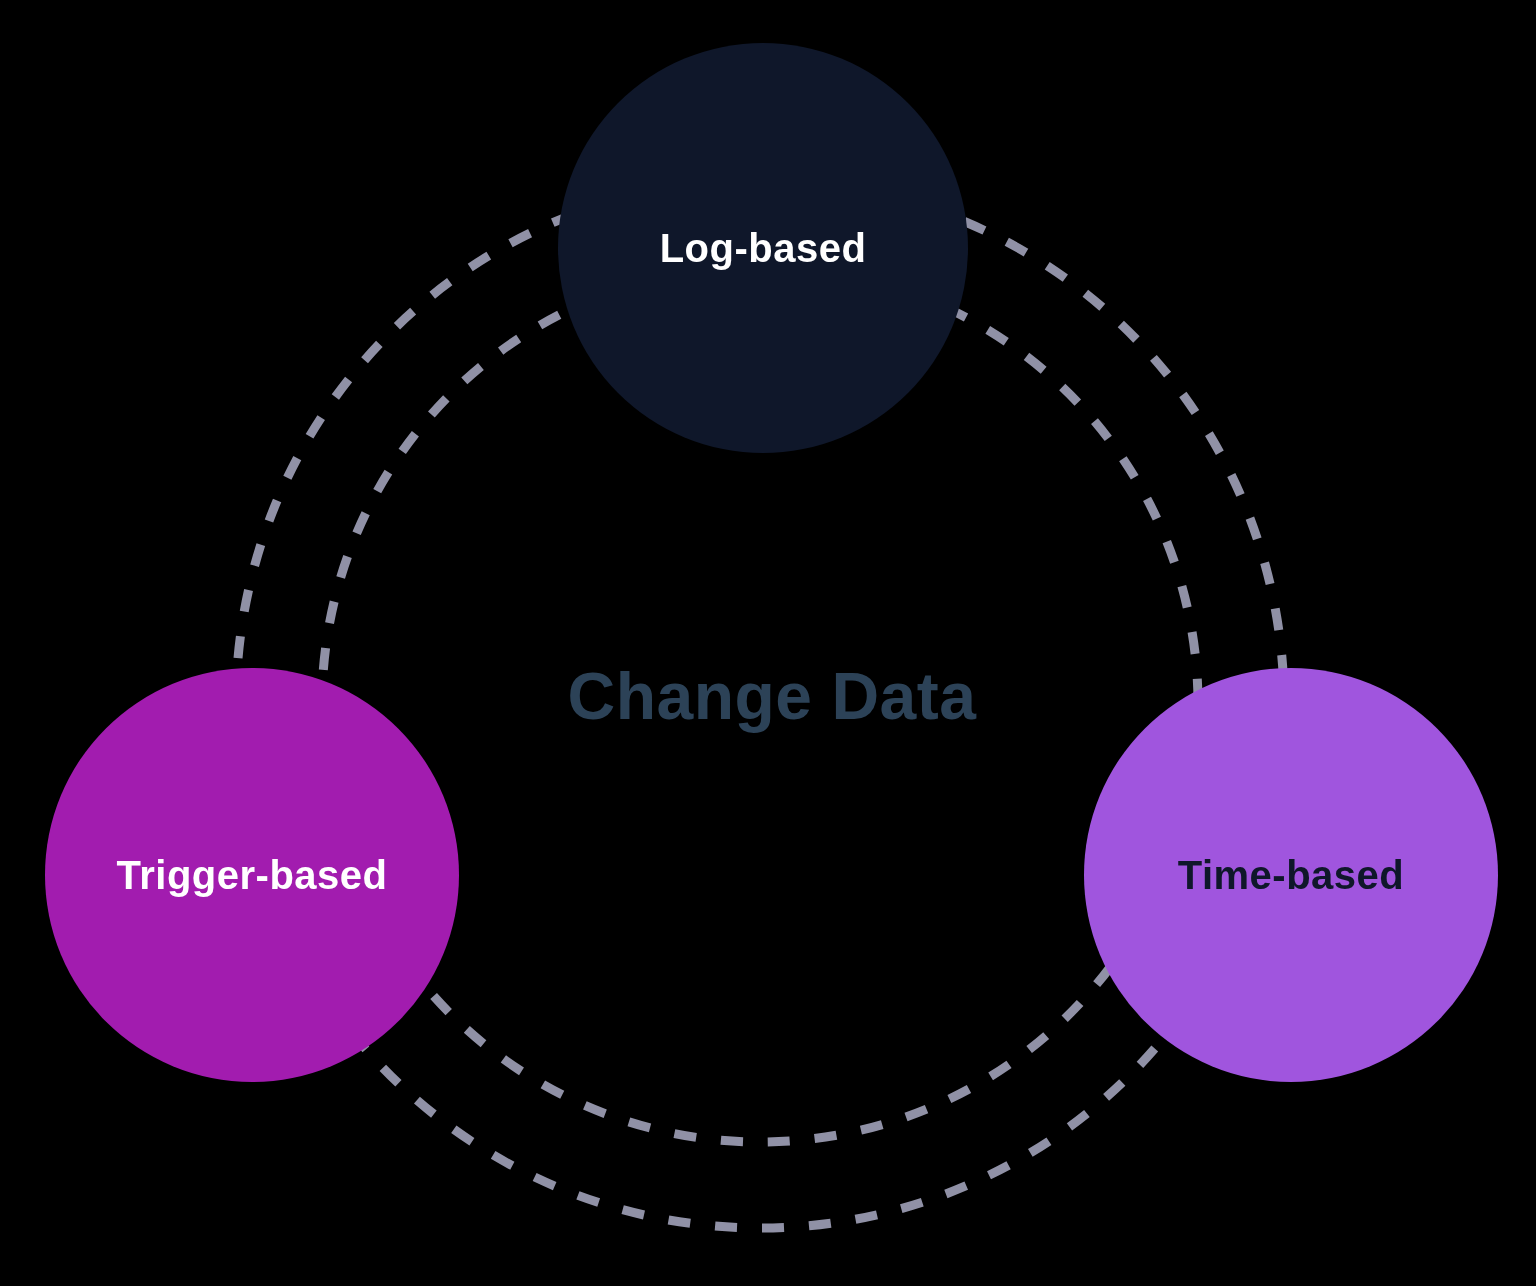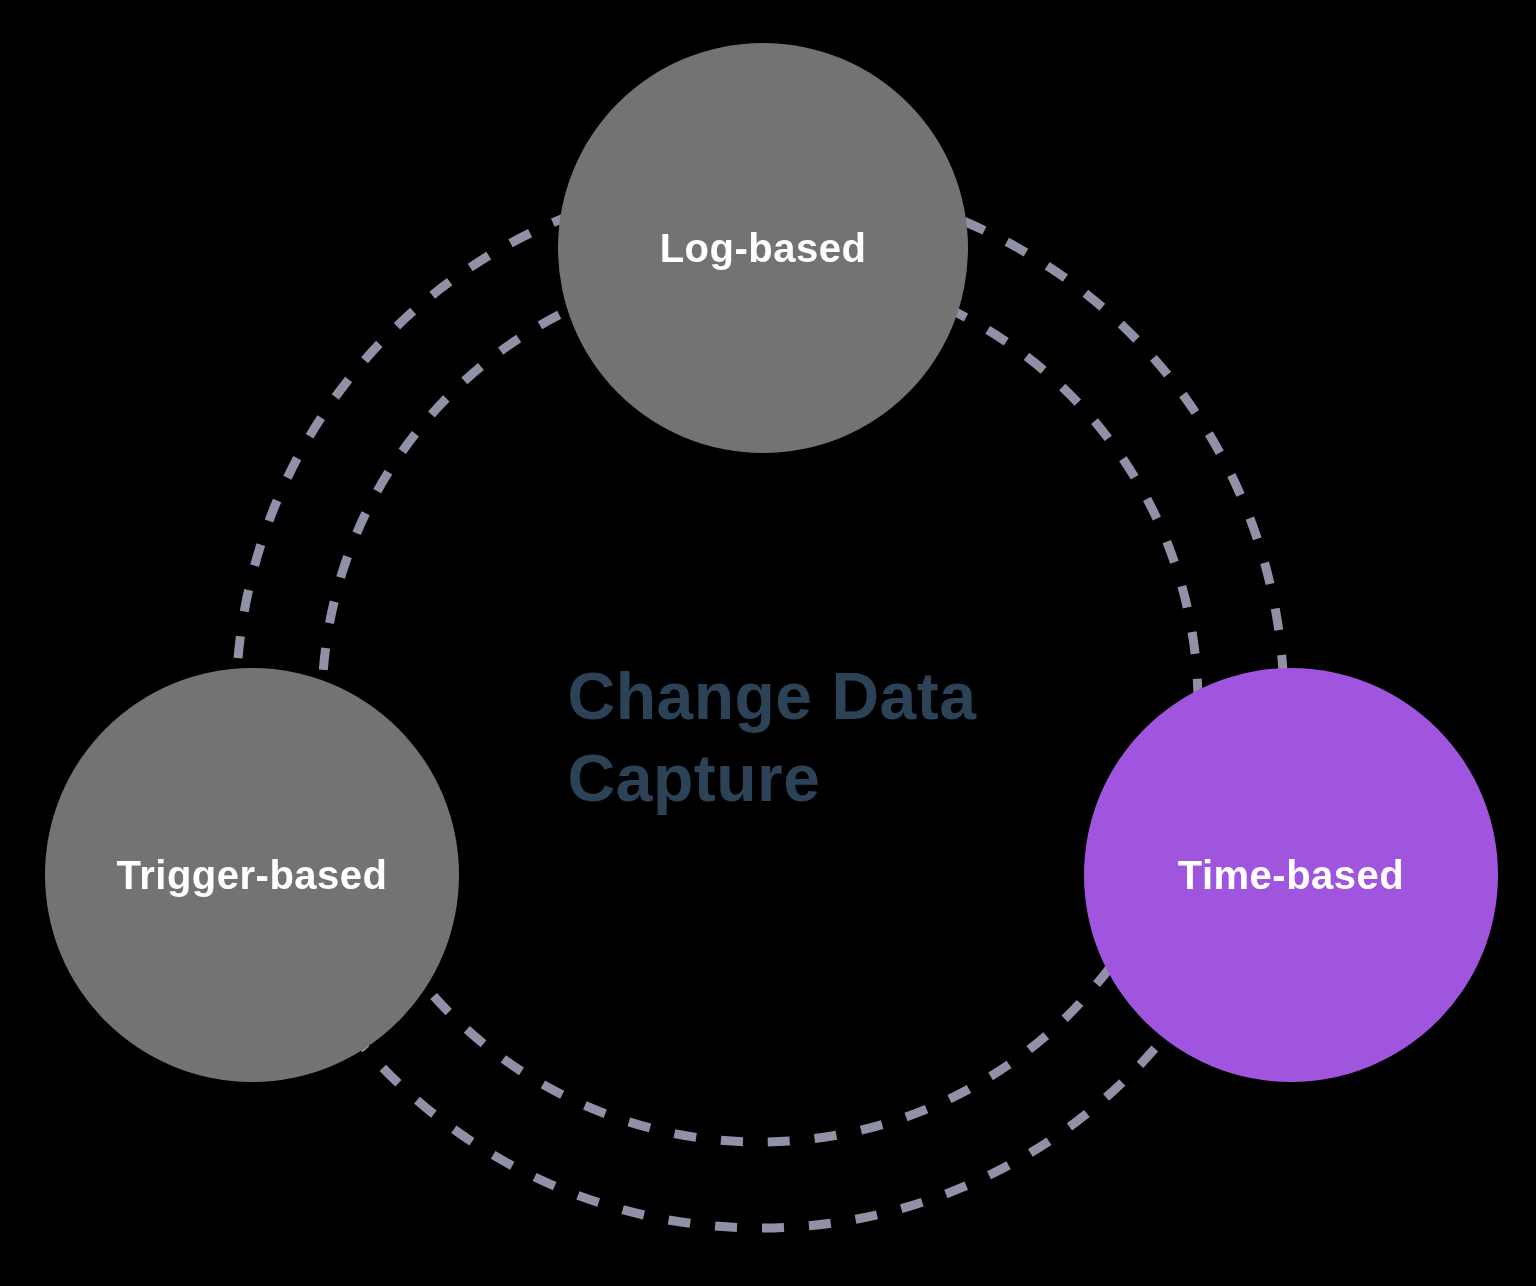--- a/index.html
+++ b/index.html
@@ -60,30 +60,29 @@
 </head>
 <body>
 
 <div class="canvas">
 
   <svg class="rings" viewBox="0 0 1536 1286" xmlns="http://www.w3.org/2000/svg">
     <circle class="ring" cx="760" cy="704" r="524" stroke="#9091A6"></circle>
     <circle class="ring" cx="760" cy="704" r="438" stroke="#9091A6"></circle>
   </svg>
 
-  <div class="node node-log" style="background-color: #737373;">
+  <div class="node node-log" style="background-color: #0f172a;">
     <span class="node-label" style="color: rgb(255, 255, 255);">Log-based</span>
   </div>
 
-  <div class="node node-trigger" style="background-color: #737373;">
+  <div class="node node-trigger" style="background-color: #a21caf;">
     <span class="node-label" style="color: rgb(255, 255, 255);">Trigger-based</span>
   </div>
 
   <div class="node node-time" style="background-color: rgb(160, 85, 222);">
-    <span class="node-label" style="color: #ffffff;">Time-based</span>
+    <span class="node-label" style="color: #0f172a;">Time-based</span>
   </div>
 
   <div class="title" style="color: rgb(44, 66, 87);">
     <div>Change Data</div>
-    <div>Capture</div>
   </div>
 
 </div>
 
 </body></html>

